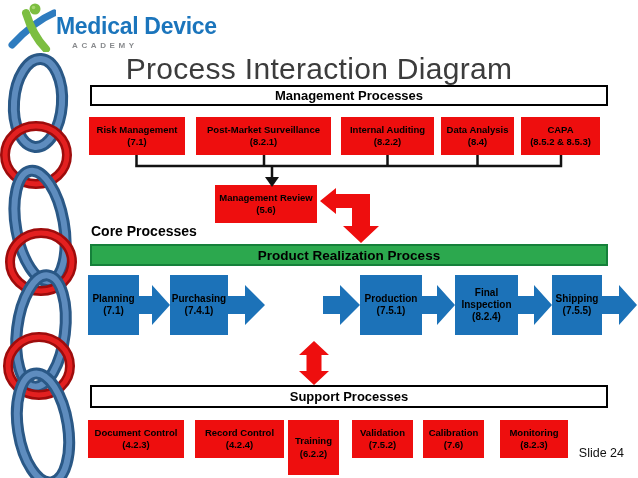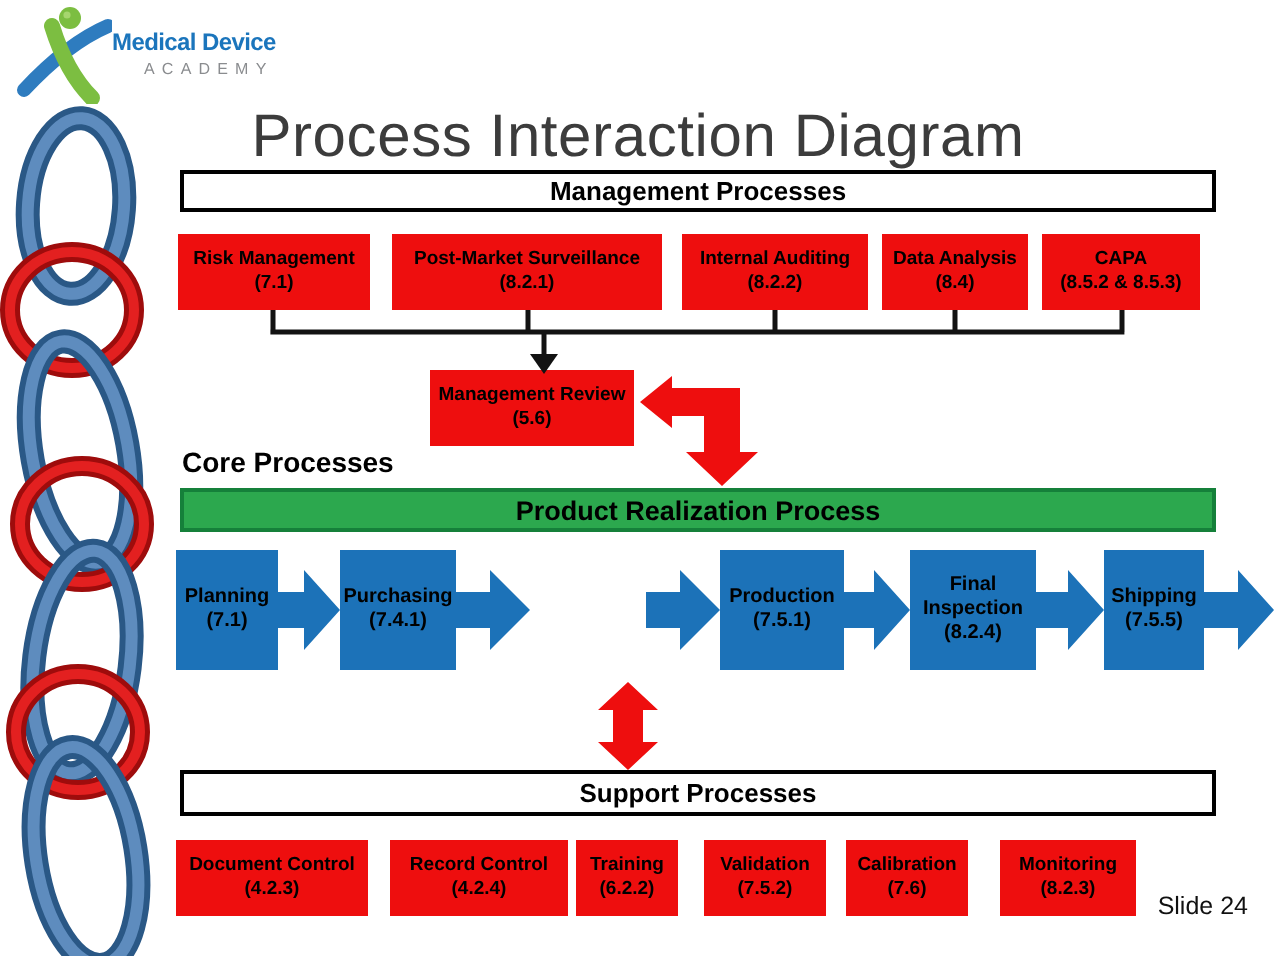--- a/index.html
+++ b/index.html
@@ -6,22 +6,22 @@
     --accent_red:#EE0E0E; --accent_blue:#1C72B8; --accent_green:#2CA84E;
     --banner_border_green:#15803A; --logo_blue:#1B75BC; --title_color:#3C3C3C;
   }
   *{box-sizing:border-box;margin:0;padding:0}
   body{background:#fff;font-family:"Liberation Sans",sans-serif}
   .slide{position:relative;width:638px;height:478px;background:#fff;overflow:hidden}
 
   
   .logo{position:absolute;left:8px;top:2px;display:flex;align-items:flex-start;z-index:4}
   .logo-text{margin-top:13px}
-  .logo-brand{font-size:12px;font-weight:bold;color:var(--logo_blue);line-height:1;letter-spacing:-0.3px}
-  .logo-sub{font-size:8px;font-weight:400;letter-spacing:3.6px;color:#8A8C8F;margin-top:3px;padding-left:16px}
+  .logo-brand{font-size:23px;font-weight:bold;color:var(--logo_blue);line-height:1;letter-spacing:-0.3px}
+  .logo-sub{font-size:8px;font-weight:700;letter-spacing:3.6px;color:#8A8C8F;margin-top:3px;padding-left:16px}
 
   
   .chain{position:absolute;left:0;top:50px;z-index:1}
 
   .title{position:absolute;left:0;right:0;top:52px;text-align:center;font-size:30px;
          font-weight:400;color:var(--title_color);letter-spacing:0.3px;z-index:2}
 
   .hdr{position:absolute;left:90px;width:518px;background:#fff;border:2px solid #000;
        display:flex;align-items:center;justify-content:center;font-weight:bold;font-size:13px;color:#000;z-index:2}
   .mgmt-hdr{top:85px;height:21px}
@@ -48,21 +48,21 @@
 
   .c0{left:88px;top:275px;width:51px;height:60px}
   .c1{left:170px;top:275px;width:58px;height:60px}
   .c2{left:265px;top:275px;width:58px;height:60px}
   .c3{left:360px;top:275px;width:62px;height:60px}
   .c4{left:455px;top:275px;width:63px;height:60px}
   .c5{left:552px;top:275px;width:50px;height:60px}
 
   .s0{left:88px;top:420px;width:96px;height:38px}
   .s1{left:195px;top:420px;width:89px;height:38px}
-  .s2{left:288px;top:420px;width:51px;height:38px}
+  .s2{left:288px;top:420px;width:51px;height:55px}
   .s3{left:352px;top:420px;width:61px;height:38px}
   .s4{left:423px;top:420px;width:61px;height:38px}
   .s5{left:500px;top:420px;width:68px;height:38px}
 
   .overlay{position:absolute;left:0;top:0;z-index:3;pointer-events:none}
   .slide-num{position:absolute;right:14px;top:446px;font-size:12.5px;color:#111;z-index:2}
 </style>
 </head>
 <body>
 

